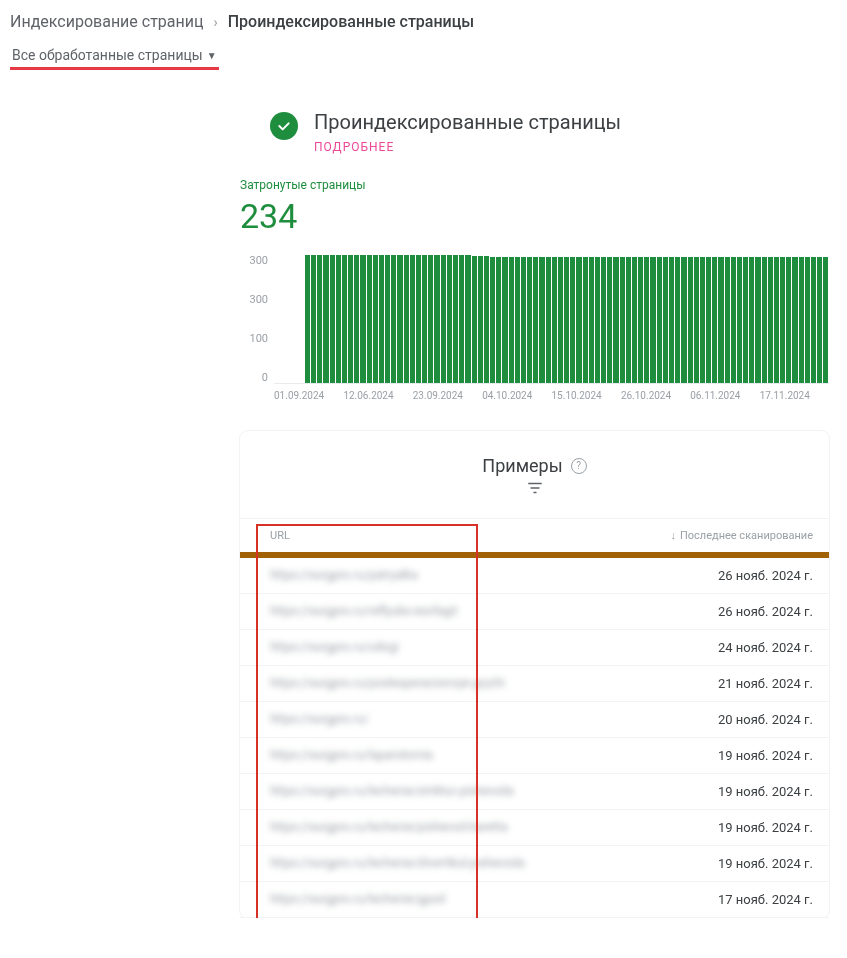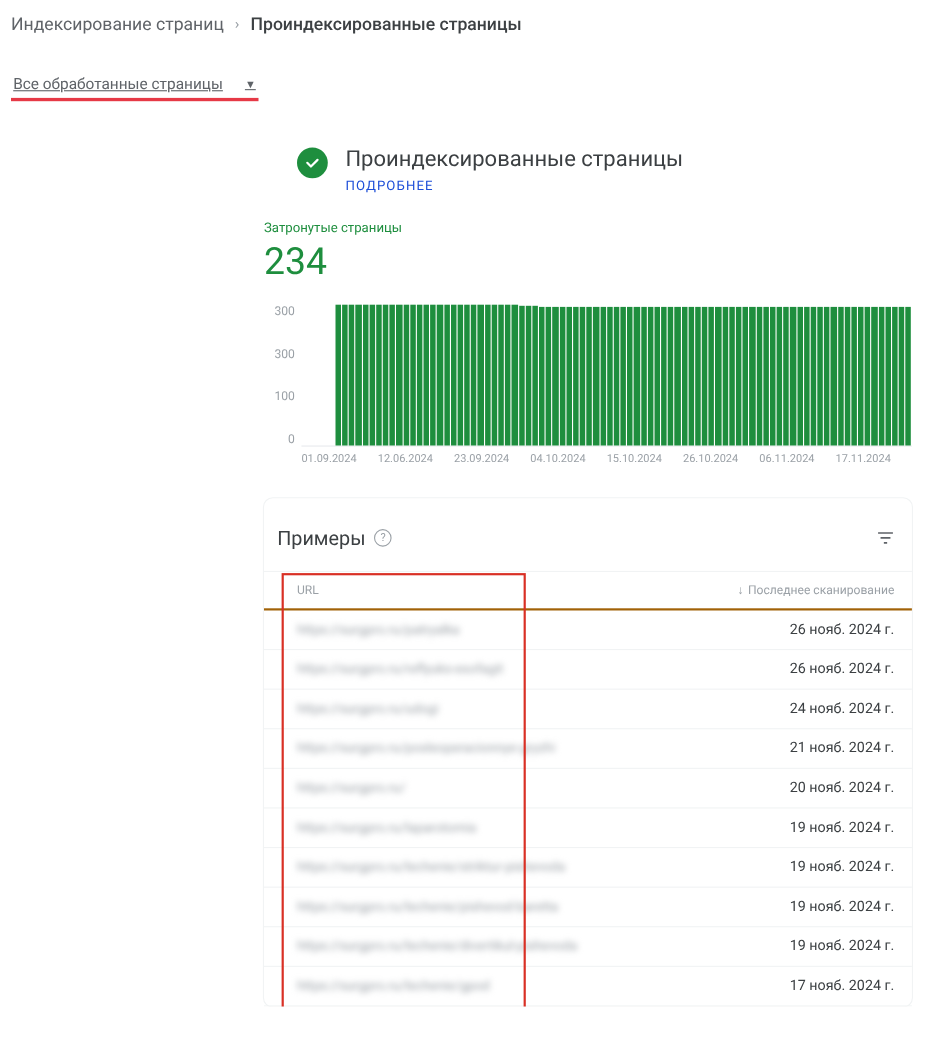--- a/index.html
+++ b/index.html
@@ -13,39 +13,37 @@
   .page {
     padding: 12px 10px 0 10px;
     width: 847px;
   }
   .breadcrumb {
     display: flex;
     align-items: center;
     gap: 10px;
     color: #5f6368;
     font-size: 16px;
-    margin-bottom: 36px;
+    margin-bottom: 14px;
   }
   .breadcrumb .chev { color: #9aa0a6; font-size: 14px; }
   .breadcrumb .current { color: #3c4043; font-weight: 500; }
   .filter-row {
     display: flex;
     align-items: center;
     margin-bottom: 40px;
   }
   .filter-dropdown {
     display: inline-flex;
     align-items: center;
-    gap: 16px;
     color: #5f6368;
     font-size: 14px;
     cursor: pointer;
     border-bottom: 3px solid #e63946;
     padding: 2px 2px 4px 2px;
-    text-decoration: underline;
   }
   .filter-dropdown .tri {
     font-size: 10px;
     color: #5f6368;
     margin-left: 4px;
   }
   .status-block {
     display: flex;
     gap: 16px;
     margin-left: 260px;
@@ -70,21 +68,21 @@
     color: #3c4043;
   }
   .status-text .sub {
     color: #9aa0a6;
     font-size: 13px;
     margin-bottom: 18px;
   }
   .details-link {
     letter-spacing: 1px;
     font-size: 12px;
-    color: #1d4ed8;
+    color: #ec4899;
     cursor: pointer;
   }
   .chart-card {
     margin-left: 230px;
     margin-right: 8px;
     margin-bottom: 30px;
   }
   .chart-small-label {
     color: #1e8e3e;
     font-size: 12px;
@@ -138,20 +136,21 @@
     margin-left: 230px;
     margin-right: 8px;
     padding: 24px 0 0 0;
     box-shadow: 0 0 0 1px #f1f3f4;
   }
   .examples-header {
     display: flex;
     align-items: center;
     justify-content: space-between;
     padding: 0 12px 18px 12px;
+    flex-direction: column;
   }
   .examples-title {
     font-size: 18px;
     color: #3c4043;
     display: flex;
     align-items: center;
     gap: 8px;
   }
   .help-icon {
     width: 16px; height: 16px;
@@ -169,21 +168,21 @@
     cursor: pointer;
     color: #5f6368;
   }
   .table-head {
     display: flex;
     justify-content: space-between;
     font-size: 11px;
     color: #9aa0a6;
     padding: 10px 16px;
     border-top: 1px solid #f1f3f4;
-    border-bottom: 2px solid #a16207;
+    border-bottom: 6px solid #a16207;
     position: relative;
   }
   .col-url-head {
     position: absolute;
     left: 30px;
   }
   .sort-col {
     display: flex;
     align-items: center;
     gap: 4px;

